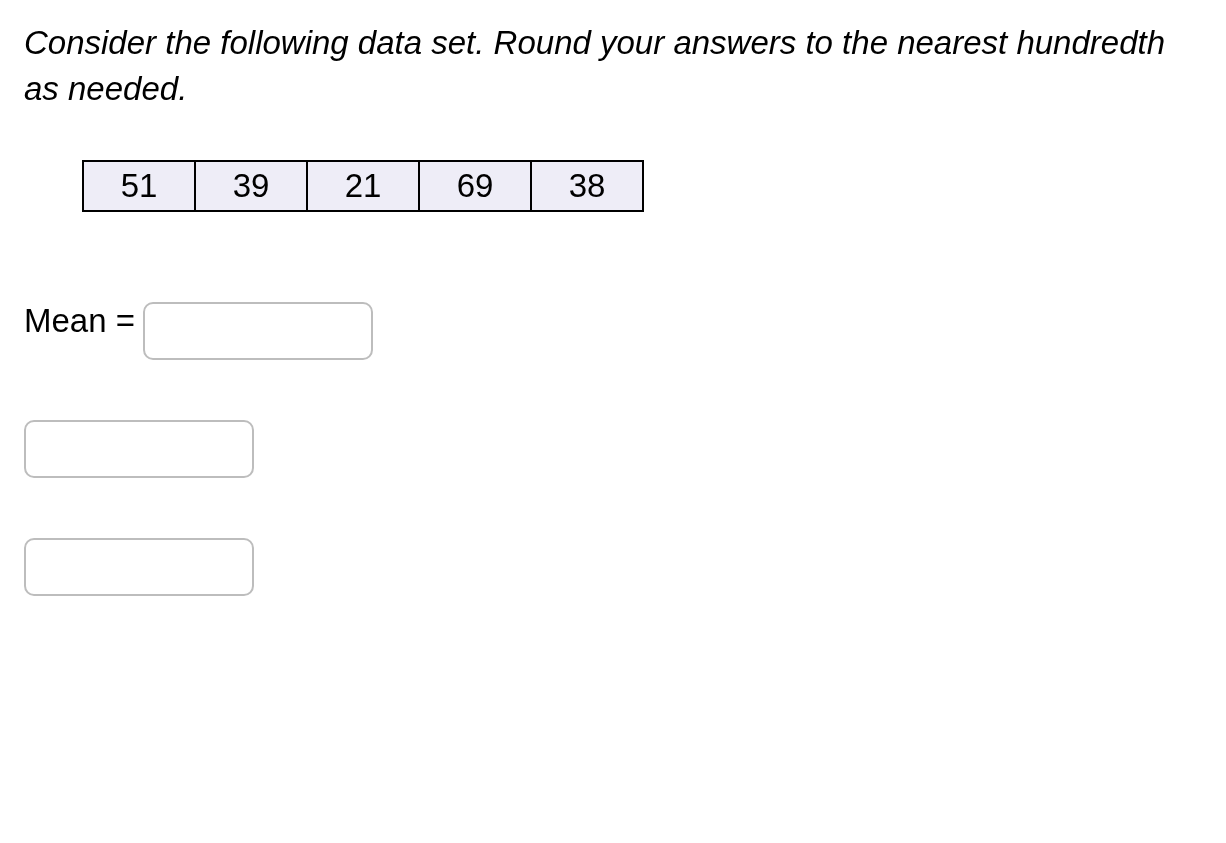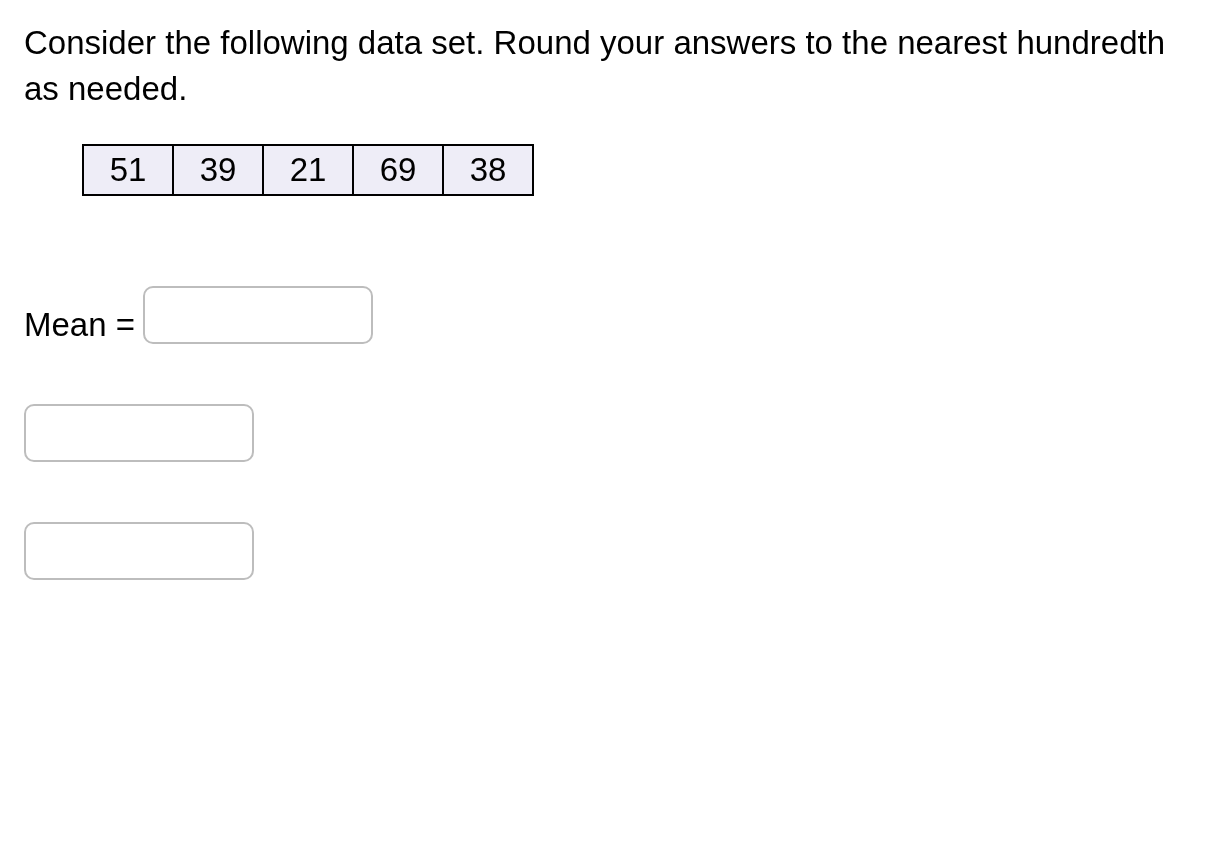--- a/index.html
+++ b/index.html
@@ -9,40 +9,41 @@
       font-family: "Segoe UI", "Lucida Sans", "Trebuchet MS", Arial, sans-serif;
       font-size: 33px;
       color: #000;
       background: #fff;
       margin: 0;
       padding: 20px 24px;
       width: 1226px;
     }
     .prompt {
       line-height: 1.4;
-      margin-bottom: 32px;
+      margin-bottom: 48px;
+      font-style: italic;
     }
     .data-table {
       border-collapse: collapse;
       margin-left: 58px;
       margin-bottom: 90px;
     }
     .data-table td {
       border: 2px solid #000;
       background: #eeedf7;
-      width: 90px;
+      width: 112px;
       height: 50px;
       text-align: center;
       vertical-align: middle;
       font-size: 33px;
       padding: 0;
     }
     .answer-row {
       display: flex;
-      align-items: flex-end;
+      align-items: flex-start;
       margin: 0 0 60px 0;
     }
     .answer-label {
       margin-right: 8px;
     }
     .answer-input {
       width: 230px;
       height: 58px;
       border: 2px solid #bdbdbd;
       border-radius: 10px;

